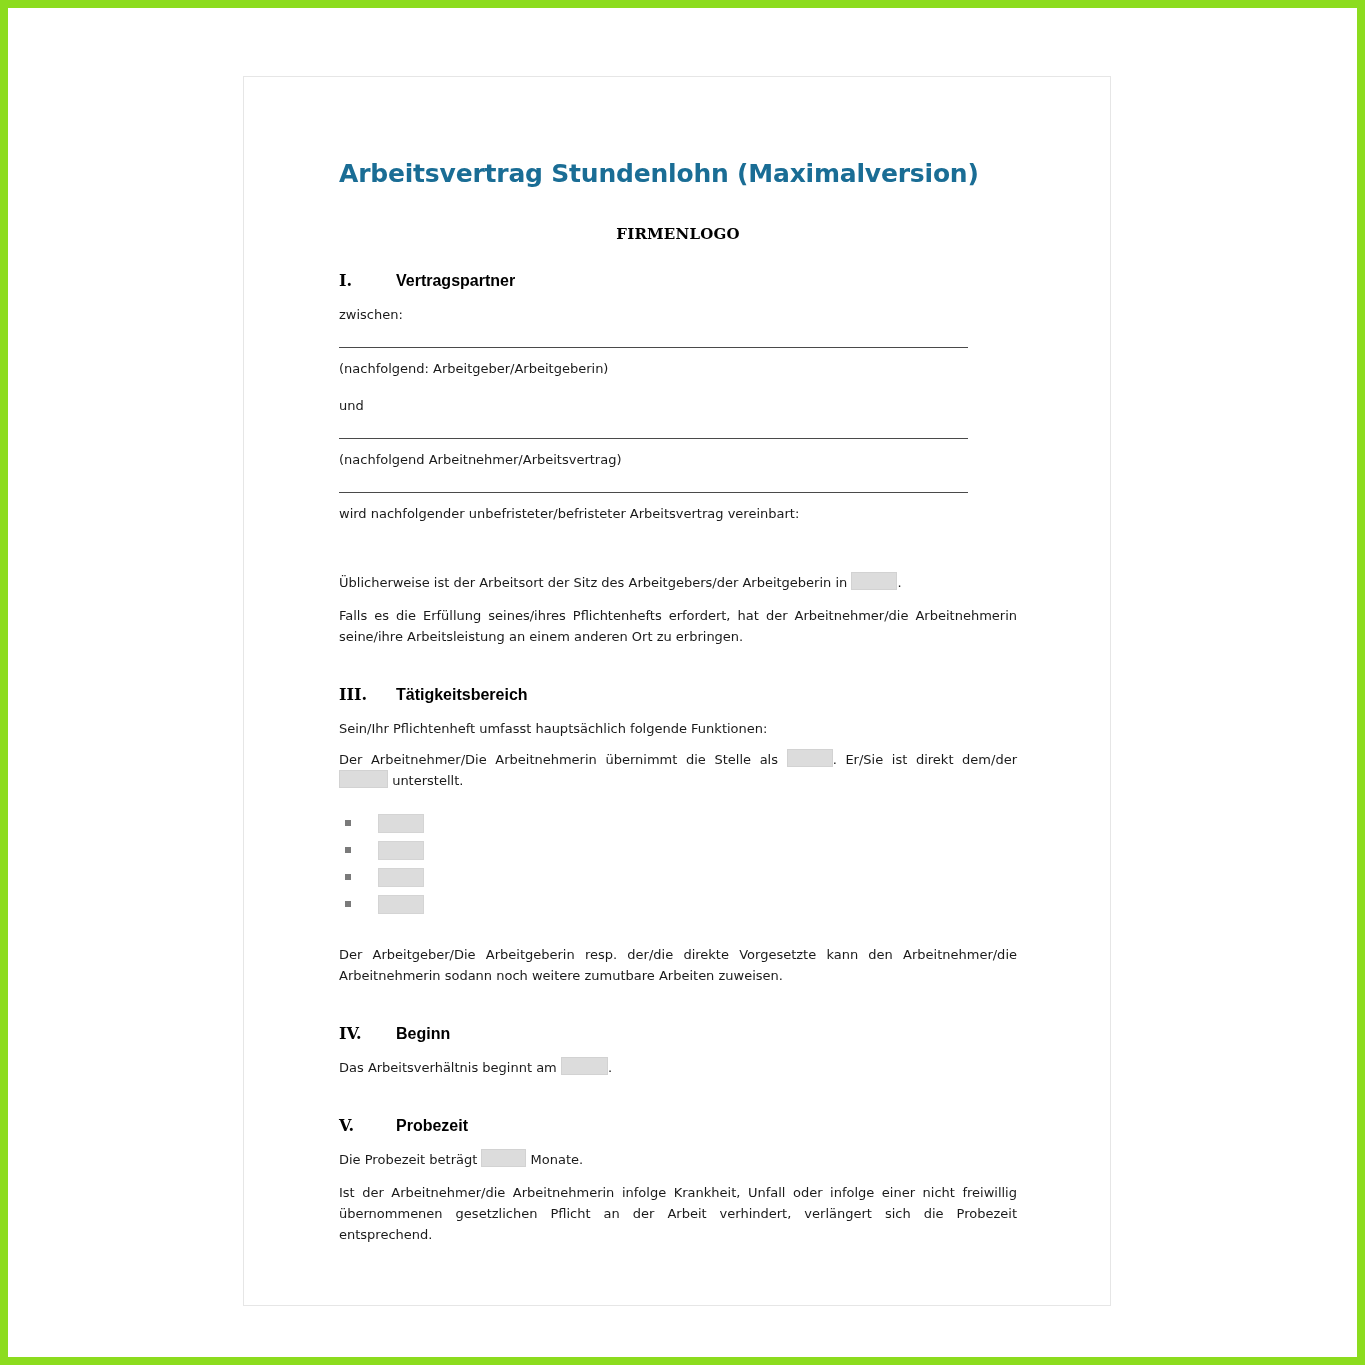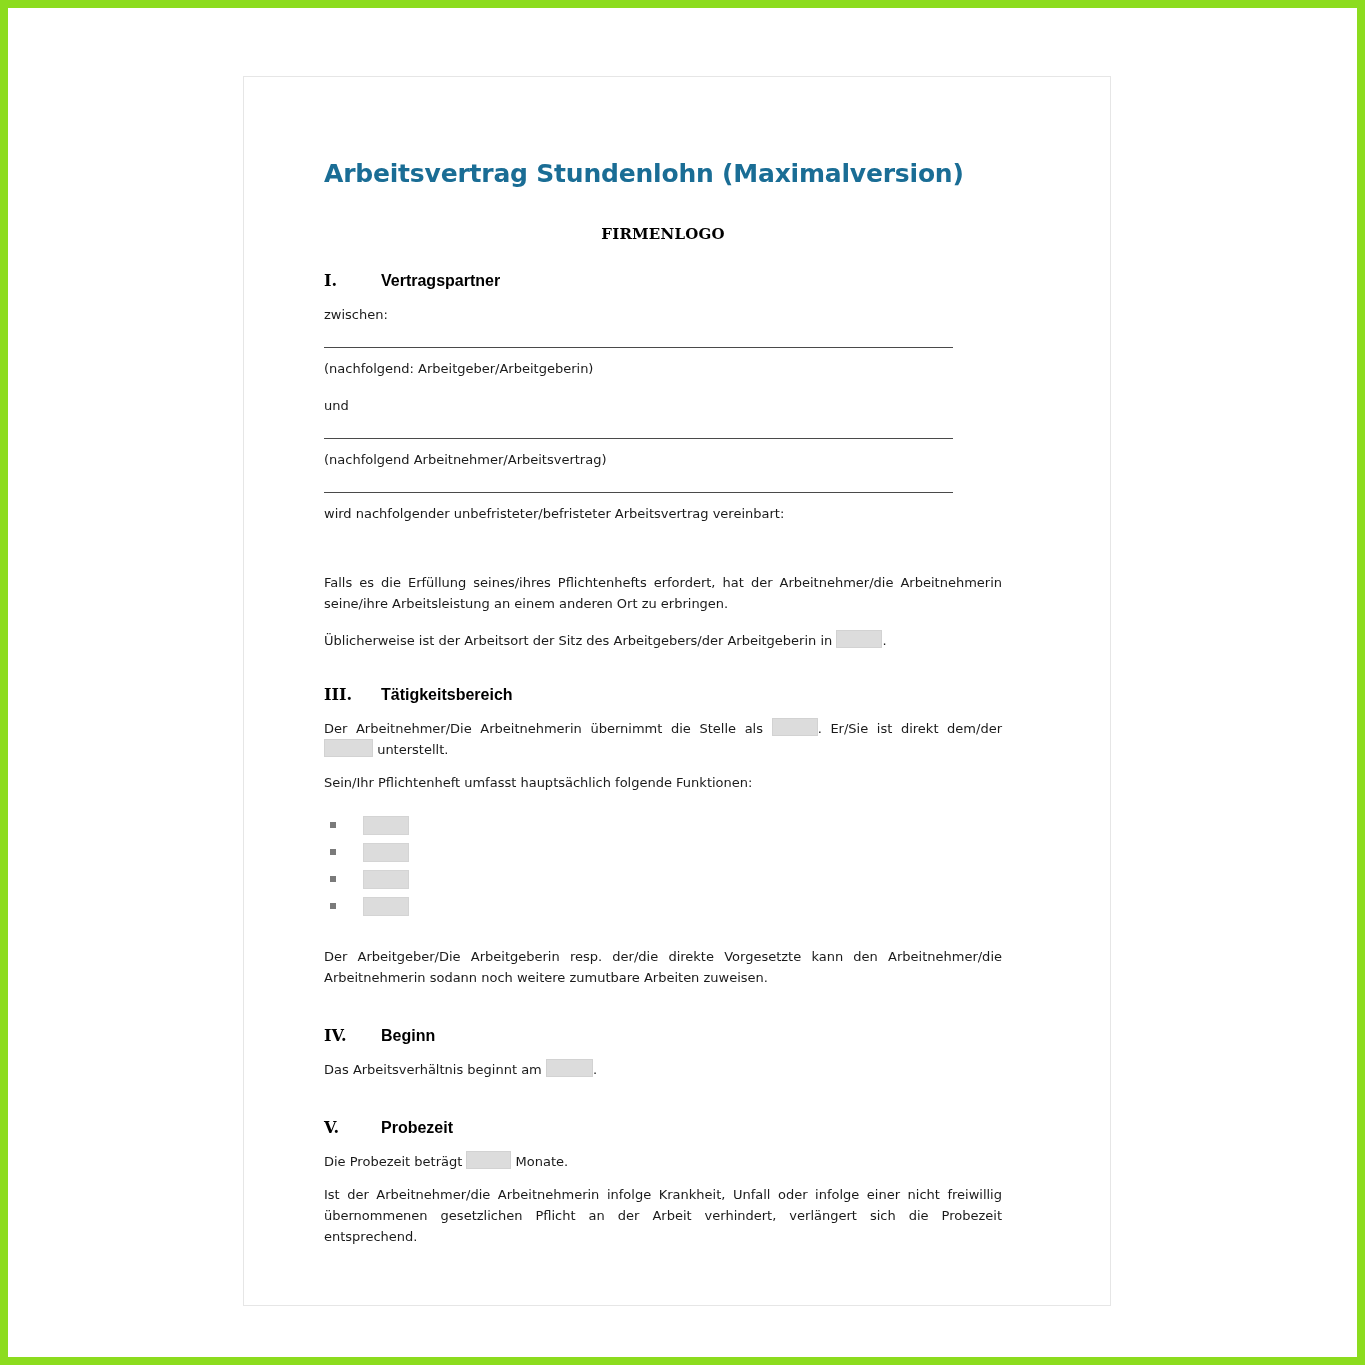--- a/index.html
+++ b/index.html
@@ -32,21 +32,21 @@
     top: 68px;
     width: 868px;
     height: 1230px;
     box-sizing: border-box;
     background: #ffffff;
     border: 1px solid #e6e6e6;
   }
 
   #page-inner {
     position: absolute;
-    left: 80px;
+    left: 95px;
     top: 82px;
     width: 678px;
   }
 
   .doc-title {
     color: #1a6d95;
     font-family: "DejaVu Sans", sans-serif;
     font-weight: bold;
     font-size: 25px;
     letter-spacing: -0.2px;
@@ -172,34 +172,34 @@
 
       <p class="body">(nachfolgend Arbeitnehmer/Arbeitsvertrag)</p>
 
       <hr class="rule pre">
 
       <p class="body">wird nachfolgender unbefristeter/befristeter Arbeitsvertrag vereinbart:</p>
 
       <div class="section-gap"></div>
 
 
+      <p class="body tight"><span>Üblicherweise ist der Arbeitsort der Sitz des Arbeitgebers/der Arbeitgeberin in</span> <span class="ph ph-sm"></span><span>.</span></p>
+
       <p class="body">Falls es die Erfüllung seines/ihres Pflichtenhefts erfordert, hat der Arbeitnehmer/die Arbeitnehmerin seine/ihre Arbeitsleistung an einem anderen Ort zu erbringen.</p>
-
-      <p class="body tight"><span>Üblicherweise ist der Arbeitsort der Sitz des Arbeitgebers/der Arbeitgeberin in</span> <span class="ph ph-sm"></span><span>.</span></p>
 
       <div class="section-gap"></div>
 
       <div class="section-head">
         <span class="section-num">III.</span>
         <span class="section-title">Tätigkeitsbereich</span>
       </div>
 
+      <p class="body nomargin">Sein/Ihr Pflichtenheft umfasst hauptsächlich folgende Funktionen:</p>
+
       <p class="body tight"><span>Der Arbeitnehmer/Die Arbeitnehmerin übernimmt die Stelle als</span> <span class="ph ph-sm"></span><span>. Er/Sie ist direkt dem/der</span> <span class="ph ph-md"></span> <span>unterstellt.</span></p>
-
-      <p class="body nomargin">Sein/Ihr Pflichtenheft umfasst hauptsächlich folgende Funktionen:</p>
 
       <ul class="funcs">
         <li>
           <span class="bullet"></span>
           <span class="func-box"></span>
         </li>
         <li>
           <span class="bullet"></span>
           <span class="func-box"></span>
         </li>

